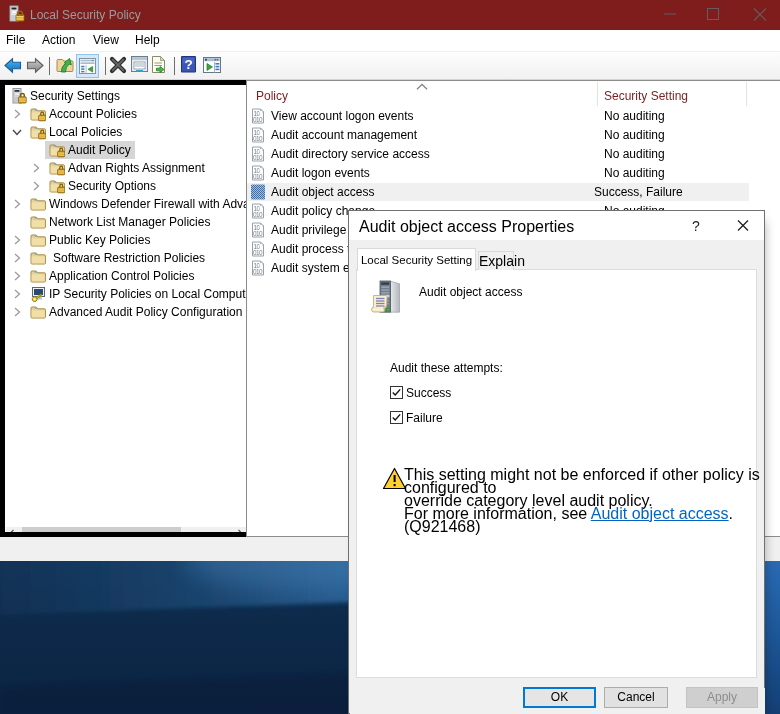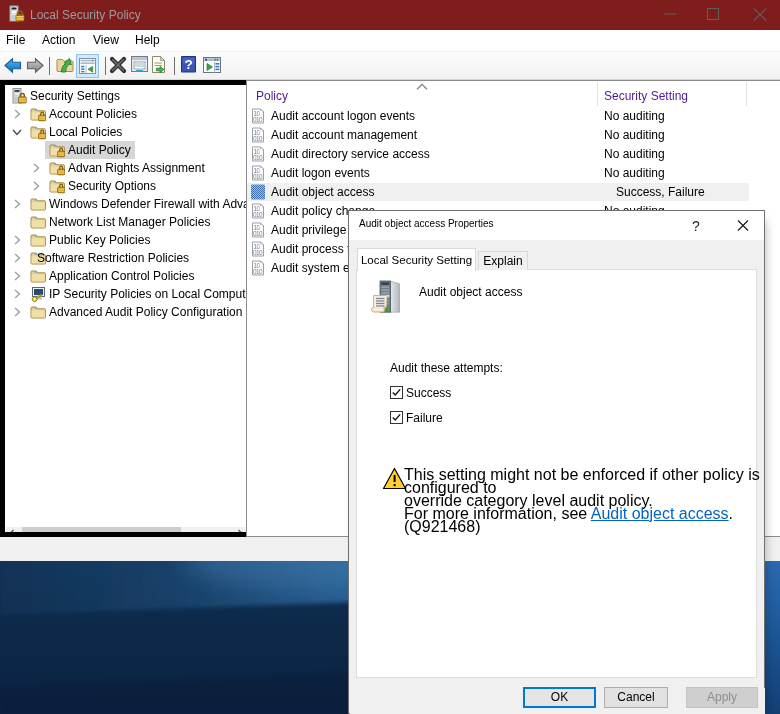--- a/index.html
+++ b/index.html
@@ -29,37 +29,37 @@
 #rightpane { position:absolute; left:246px; top:80px; width:534px; height:457px; background:#fff; border:1px solid #8c8c8c; border-right:none; overflow:hidden; }
 #graystrip { position:absolute; left:0; top:537px; width:780px; height:24px; background:#f0f0f0; }
 
 
 .trow { position:absolute; height:18px; line-height:18px; white-space:nowrap; }
 .trow .lbl { position:absolute; top:0; }
 .tsel { position:absolute; background:#d6d6d6; height:18px; }
 .chev { position:absolute; top:4px; }
 
 
-.hdr { position:absolute; color:#4c1d95; }
+.hdr { position:absolute; color:#7f1d1d; }
 .lrow { position:absolute; height:19px; line-height:19px; white-space:nowrap; }
 #lsel { position:absolute; left:0px; top:102px; width:502px; height:18px; background:#f0f0f0; }
 
 
 #hscroll { position:absolute; left:1px; top:442px; width:241px; height:12px; background:#f0f0f0; }
 #hthumb { position:absolute; left:16px; top:0; width:159px; height:12px; background:#cdcdcd; }
 
 
 #dlg { position:absolute; left:348px; top:210px; width:417px; height:504px; background:#f0f0f0; border:1px solid #707070; box-shadow:4px 7px 10px -4px rgba(0,0,0,.30); }
-#dlg-title { position:absolute; left:10px; top:7px; font-size:10px; color:#000;text-align:center; }
+#dlg-title { position:absolute; left:10px; top:7px; font-size:16px; color:#000;text-align:center; }
 #dlg-q { position:absolute; left:335px; top:4px; width:24px; height:22px; color:#222; font-size:14px; text-align:center; line-height:22px; }
 #dlg-x { position:absolute; left:380px; top:3px; width:28px; height:24px; }
 #tabstrip { position:absolute; left:0; top:30px; width:100%; height:29px; background:#f0f0f0; }
 #page { position:absolute; left:7px; top:58px; width:401px; height:409px; background:#fff; border:1px solid #dcdcdc; }
 #tab1 { position:absolute; left:8px; top:37px; width:119px; height:23px; background:#fff; border:1px solid #d9d9d9; border-bottom:none; text-align:center; line-height:22px; font-size:11.5px; z-index:3; }
-#tab2 { position:absolute; left:129px; top:40px; width:50px; height:19px; background:#f0f0f0; border:1px solid #d9d9d9; border-bottom:none; text-align:center; line-height:18px; font-size:12px; z-index:3; }
+#tab2 { position:absolute; left:129px; top:40px; width:36px; height:19px; background:#f0f0f0; border:1px solid #d9d9d9; border-bottom:none; text-align:center; line-height:18px; font-size:14px; z-index:3; }
 #footer { position:absolute; left:1px; top:477px; width:415px; height:26px; background:#f0f0f0; }
 .btn { position:absolute; top:476px; height:21px; background:#e1e1e1; border:1px solid #adadad; text-align:center; line-height:19px; font-size:12px; }
 #btn-ok { left:174px; width:73px; background:#e5e5e5; border:2px solid #0078d7; line-height:17px; }
 #btn-cancel { left:255px; width:64px; }
 #btn-apply { left:337px; width:72px; background:#cfcfcf; border-color:#c3c3c3; color:#8d8d8d; }
 .cb { position:absolute; width:13px; height:13px; background:#fff; border:1px solid #333; }
 a.lnk { color:#0563c1; }
 </style>
 </head>
 <body>
@@ -360,21 +360,21 @@
         </svg>
         <span class="lbl" style="left:44px">Public Key Policies</span>
       </div>
     <div class="trow" style="left:0;top:164px;width:244px">
         <svg class="chev" style="left:8px" width="8" height="10">
           <use href="#cr"></use>
         </svg>
         <svg class="abs" style="left:25px;top:1px" width="16" height="16">
           <use href="#sf"></use>
         </svg>
-        <span class="lbl" style="left:32px">Software Restriction Policies</span>
+        <span class="lbl" style="left:48px">Software Restriction Policies</span>
       </div>
     <div class="trow" style="left:0;top:182px;width:244px">
         <svg class="chev" style="left:8px" width="8" height="10">
           <use href="#cr"></use>
         </svg>
         <svg class="abs" style="left:25px;top:1px" width="16" height="16">
           <use href="#sf"></use>
         </svg>
         <span class="lbl" style="left:44px">Application Control Policies</span>
       </div>
@@ -415,21 +415,21 @@
         </svg>
       <span class="hdr" style="left:9px;top:8px">Policy</span>
       <span class="hdr" style="left:357px;top:8px">Security Setting</span>
       <div class="abs" style="left:350px;top:1px;width:1px;height:24px;background:#e2e2e2"></div>
       <div class="abs" style="left:499px;top:1px;width:1px;height:24px;background:#e2e2e2"></div>
     </div>
     <div class="lrow" style="left:0;top:26px;width:533px">
         <svg class="abs" style="left:3px;top:1px" width="16" height="16">
           <use href="#sdoc"></use>
         </svg>
-        <span class="abs" style="left:24px">Audit account logon events</span>
+        <span class="abs" style="left:24px">View account logon events</span>
         <span class="abs" style="left:357px">No auditing</span>
       </div>
     <div class="lrow" style="left:0;top:45px;width:533px">
         <svg class="abs" style="left:3px;top:1px" width="16" height="16">
           <use href="#sdoc"></use>
         </svg>
         <span class="abs" style="left:24px">Audit account management</span>
         <span class="abs" style="left:357px">No auditing</span>
       </div>
     <div class="lrow" style="left:0;top:64px;width:533px">
@@ -444,21 +444,21 @@
           <use href="#sdoc"></use>
         </svg>
         <span class="abs" style="left:24px">Audit logon events</span>
         <span class="abs" style="left:357px">No auditing</span>
       </div>
     <div class="lrow" style="left:0;top:102px;width:533px">
         <svg class="abs" style="left:3px;top:1px" width="16" height="16">
           <use href="#sdocsel"></use>
         </svg>
         <span class="abs" style="left:24px">Audit object access</span>
-        <span class="abs" style="left:369px">Success, Failure</span>
+        <span class="abs" style="left:347px">Success, Failure</span>
       </div>
     <div class="lrow" style="left:0;top:121px;width:533px">
         <svg class="abs" style="left:3px;top:1px" width="16" height="16">
           <use href="#sdoc"></use>
         </svg>
         <span class="abs" style="left:24px">Audit policy change</span>
         <span class="abs" style="left:357px">No auditing</span>
       </div>
     <div class="lrow" style="left:0;top:140px;width:533px">
         <svg class="abs" style="left:3px;top:1px" width="16" height="16">

